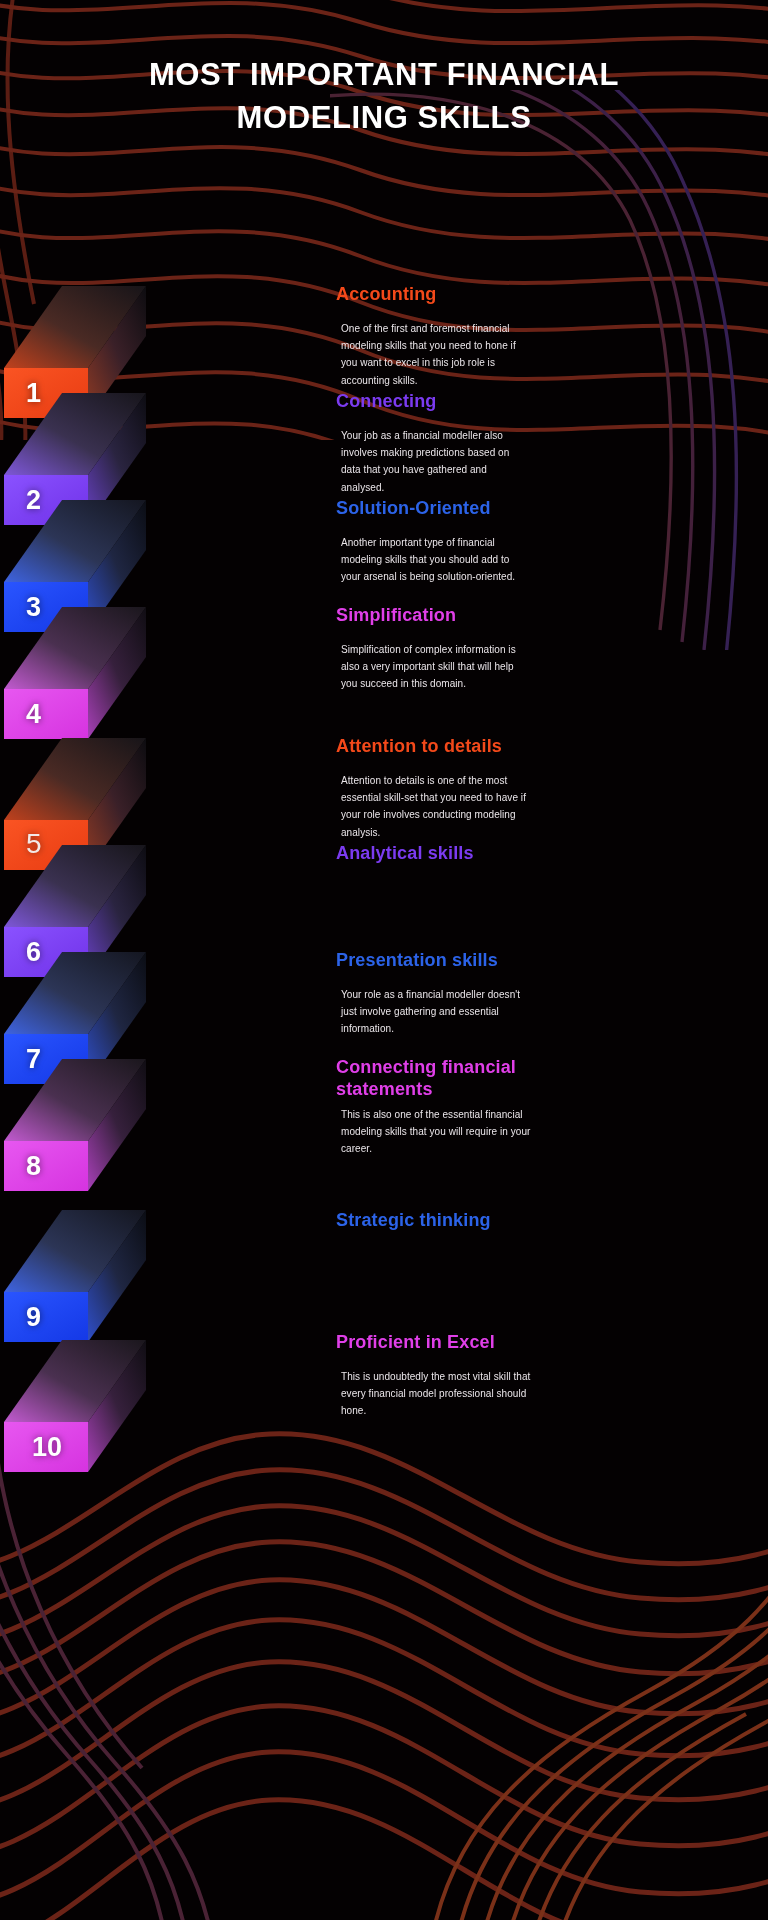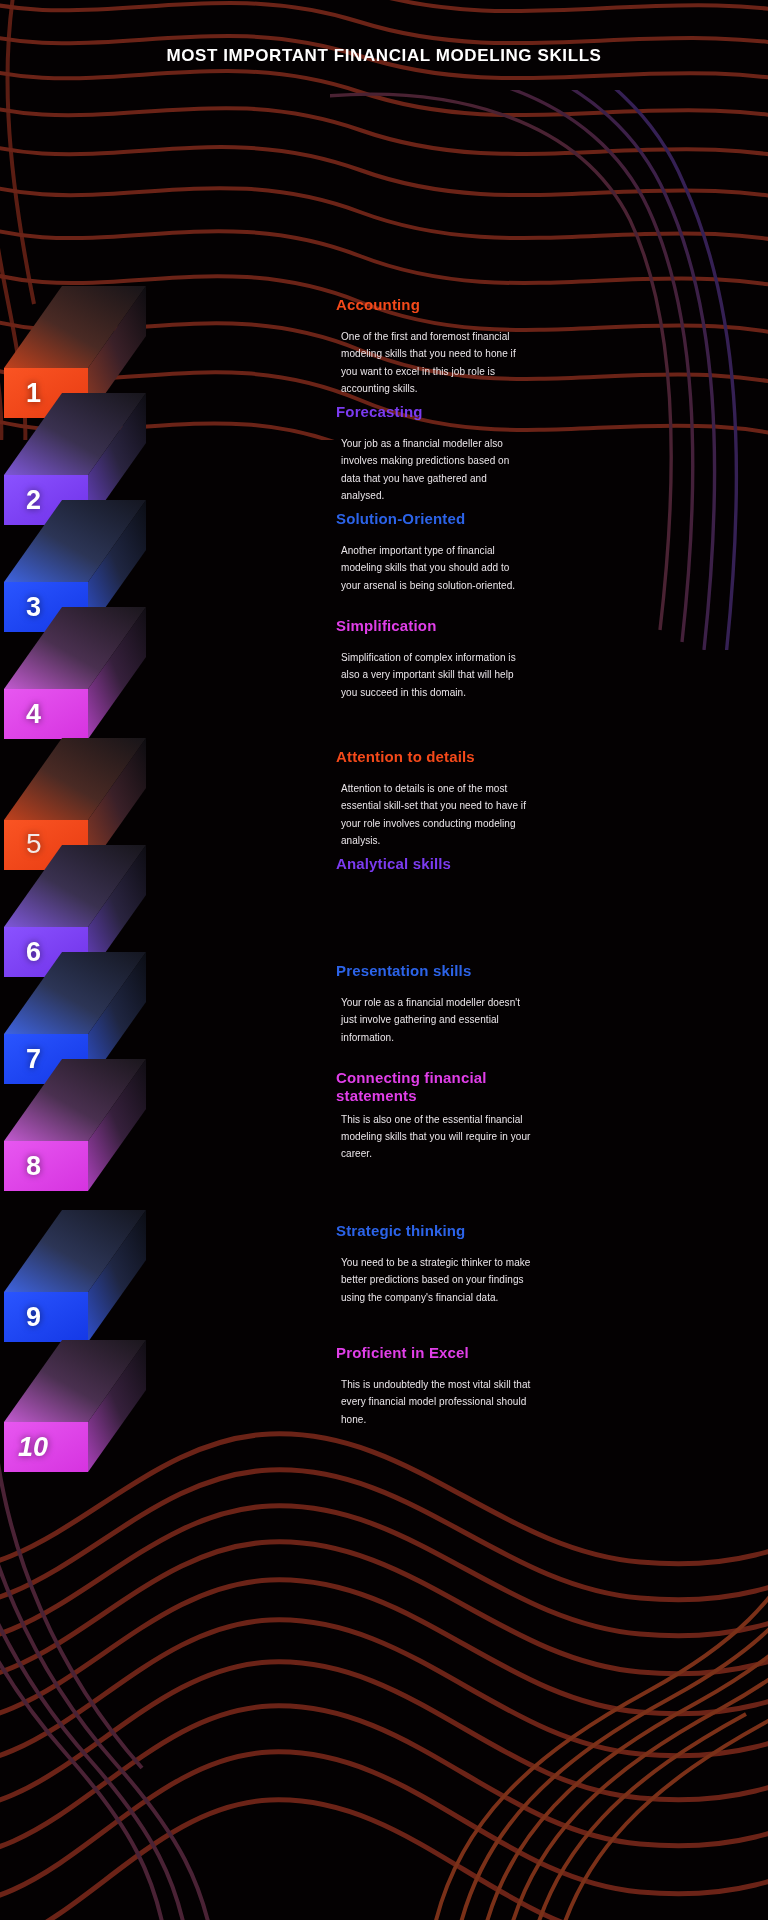--- a/index.html
+++ b/index.html
@@ -16,21 +16,21 @@
   .wv-top{top:-30px;left:-40px;width:860px;height:470px;}
   .wv-right{top:90px;left:330px;width:460px;height:560px;}
   .wv-bottom{bottom:-10px;left:-60px;width:900px;height:540px;}
   .wv-botright{bottom:-20px;left:420px;width:400px;height:420px;}
   .wv-botleft{bottom:-30px;left:-90px;width:340px;height:520px;}
 
   
   .title{
     position:absolute;top:33px;left:0;width:768px;
     text-align:center;color:#ffffff;
-    font-size:17px;font-weight:700;letter-spacing:.6px;line-height:1.38;
+    font-size:31px;font-weight:700;letter-spacing:.6px;line-height:1.38;
     padding:0 60px;box-sizing:border-box;z-index:30;
   }
 
   
   .list{position:absolute;top:276px;left:0;width:768px;z-index:20;}
   .group{position:relative;}
   .gap{height:24px;}
 
   .item{position:relative;height:107px;}
   .item.tall{height:130px;}
@@ -41,22 +41,22 @@
   .num{
     position:absolute;color:#fff;font-weight:700;
     font-size:27px;line-height:1;
     text-shadow:0 0 7px rgba(0,0,0,.55);
     z-index:5;pointer-events:none;
   }
   .num.thin{font-weight:400;font-size:28px;color:#f3e9e6;}
 
   .txt{position:absolute;left:336px;width:200px;top:8px;}
   .heading{
-    font-size:15px;font-weight:700;letter-spacing:.15px;
-    line-height:1.22;margin:12px 0 14px 0;
+    font-size:18px;font-weight:700;letter-spacing:.15px;
+    line-height:1.22;margin:0 0 14px 0;
   }
   .heading.tight{margin-bottom:5px;}
   .body{
     color:#ebe6ea;font-size:10px;line-height:1.72;margin:5px;
     letter-spacing:.06px;
   }
 </style>
 </head>
 <body>
 
@@ -189,21 +189,21 @@
                   <stop offset="1" stop-color="#7031E8"></stop>
               </linearGradient>
             </defs>
             <polygon points="4,92 62,10 146,10 88,92" fill="url(#gTop2)"></polygon>
             <polygon points="88,92 146,10 146,60 88,142" fill="url(#gSide2)"></polygon>
             <polygon points="4,92 88,92 88,142 4,142" fill="url(#gFace2)"></polygon>
           </svg>
           <span class="num" style="left:26px;top:104px;">2</span>
         </div>
         <div class="txt">
-          <div class="heading" style="color:#7B3BF0">Forecasting</div>
+          <div class="heading" style="color:#7B3BF0">Connecting</div>
           <p class="body">Your job as a financial modeller also involves making predictions based on data that you have gathered and analysed.</p>
         </div>
       </div>
 
       <div class="item">
         <div class="bar-wrap">
           <svg class="bar-svg" width="300" height="170" viewBox="0 0 300 170">
             <defs>
               <linearGradient id="gTop3" x1="1" y1="0" x2="0" y2="1">
                 <stop offset="0" stop-color="#141620"></stop>
@@ -416,21 +416,20 @@
               </linearGradient>
             </defs>
             <polygon points="4,112 62,30 146,30 88,112" fill="url(#gTop9)"></polygon>
             <polygon points="88,112 146,30 146,80 88,162" fill="url(#gSide9)"></polygon>
             <polygon points="4,112 88,112 88,162 4,162" fill="url(#gFace9)"></polygon>
           </svg>
           <span class="num" style="left:26px;top:124px;">9</span>
         </div>
         <div class="txt" style="top:30px;">
           <div class="heading" style="color:#2C63E8">Strategic thinking</div>
-          <p class="body">You need to be a strategic thinker to make better predictions based on your findings using the company's financial data.</p>
         </div>
       </div>
 
       <div class="item tall">
         <div class="bar-wrap">
           <svg class="bar-svg" width="300" height="190" viewBox="0 0 300 190">
             <defs>
               <linearGradient id="gTop10" x1="1" y1="0" x2="0" y2="1">
                 <stop offset="0" stop-color="#1a161c"></stop>
                   <stop offset=".55" stop-color="#4a3050"></stop>
@@ -443,21 +442,21 @@
               </linearGradient>
               <linearGradient id="gFace10" x1="0" y1="0" x2="1" y2="1">
                 <stop offset="0" stop-color="#E757F0"></stop>
                   <stop offset="1" stop-color="#D633E0"></stop>
               </linearGradient>
             </defs>
             <polygon points="4,112 62,30 146,30 88,112" fill="url(#gTop10)"></polygon>
             <polygon points="88,112 146,30 146,80 88,162" fill="url(#gSide10)"></polygon>
             <polygon points="4,112 88,112 88,162 4,162" fill="url(#gFace10)"></polygon>
           </svg>
-          <span class="num" style="left:18px;top:124px;font-style:italic;">10</span>
+          <span class="num" style="left:32px;top:124px;">10</span>
         </div>
         <div class="txt" style="top:22px;">
           <div class="heading" style="color:#E03FE8">Proficient in Excel</div>
           <p class="body">This is undoubtedly the most vital skill that every financial model professional should hone.</p>
         </div>
       </div>
     </div>
 
   </div>
 </div>

